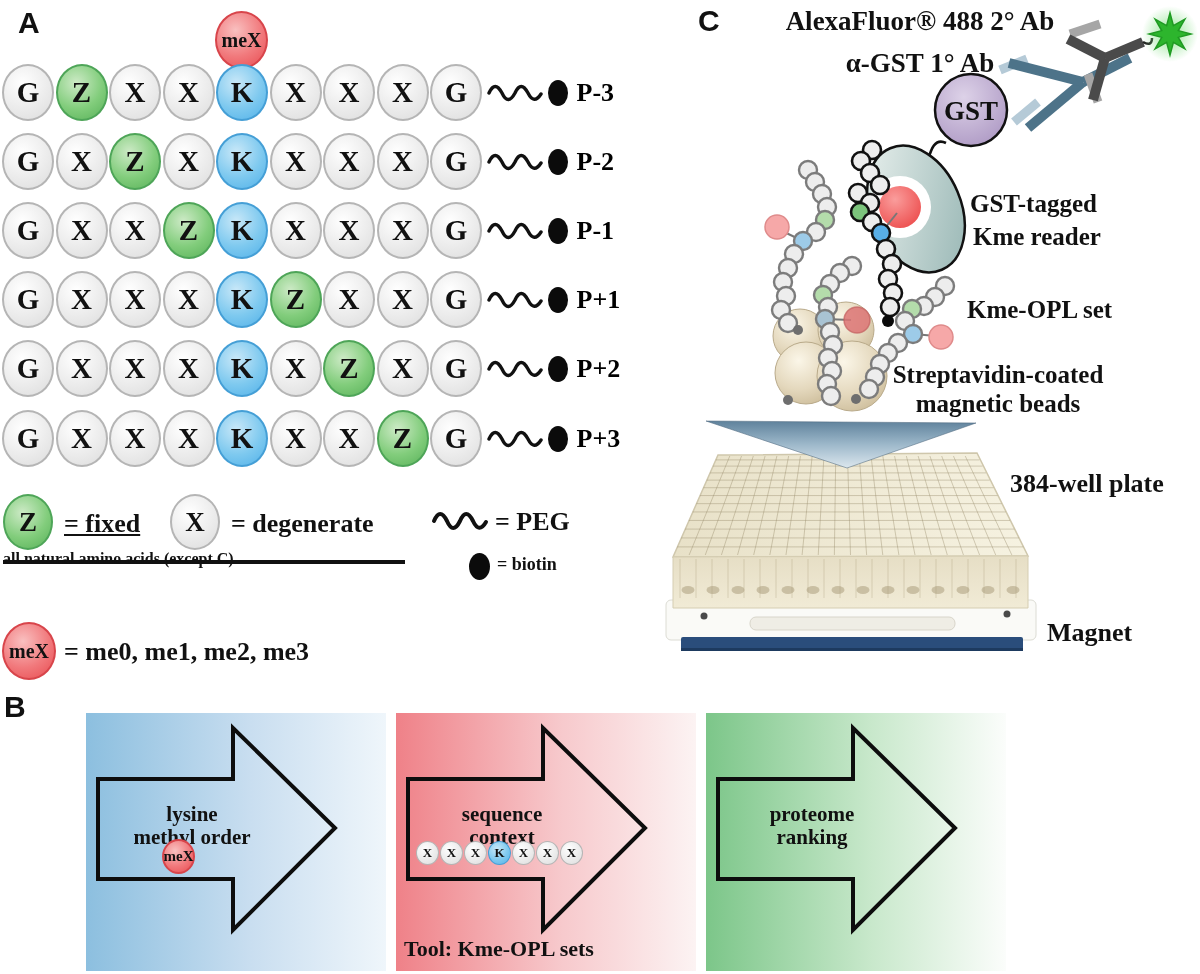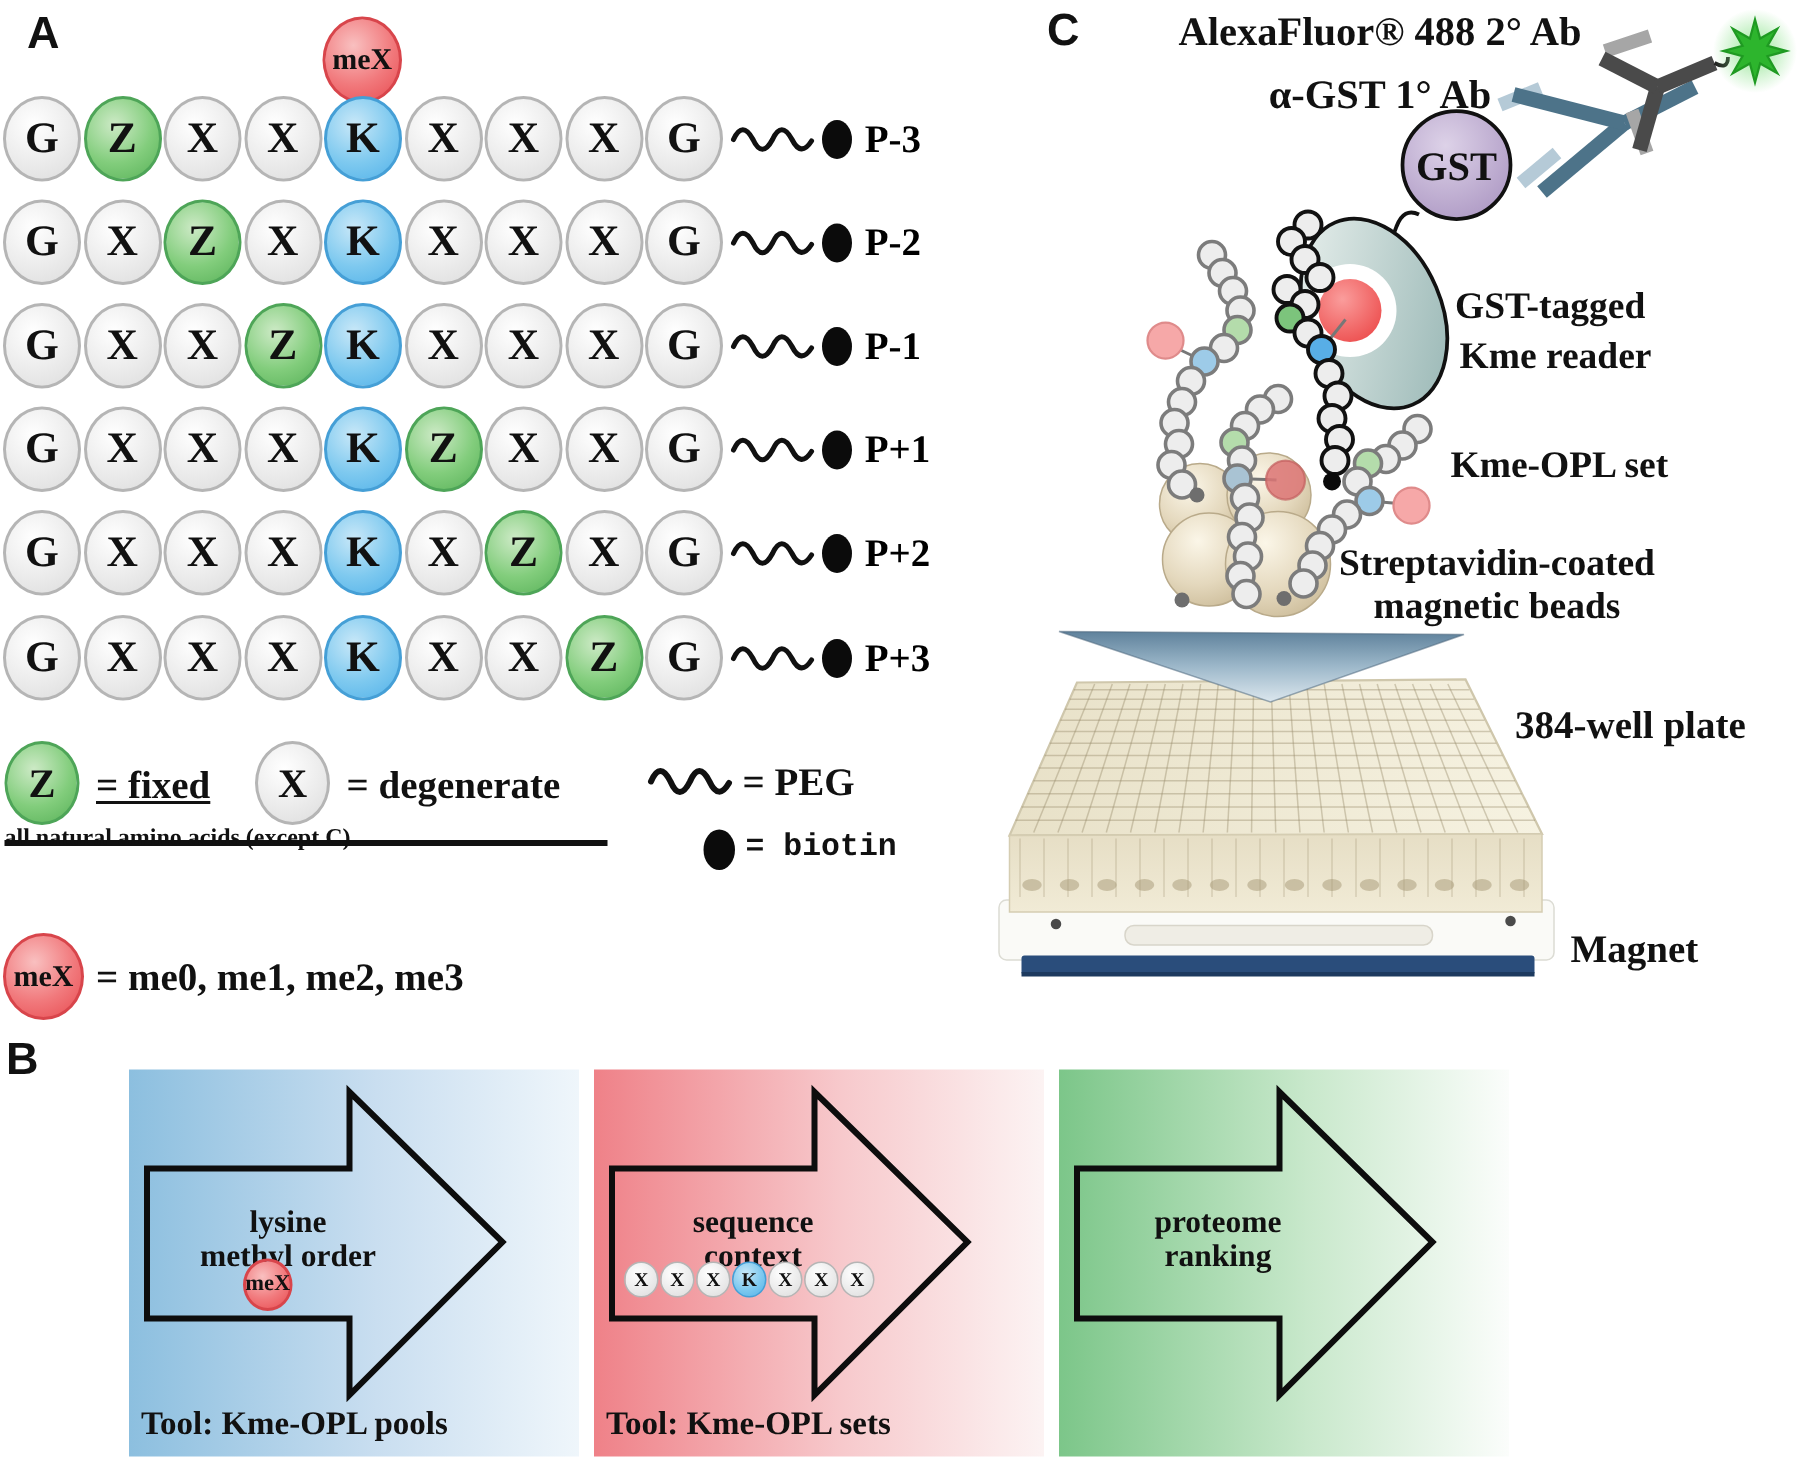--- a/index.html
+++ b/index.html
@@ -168,35 +168,34 @@
       <div class="lg-text" style="left:64px;top:509px;text-decoration:underline;">= fixed</div>
       <div class="bead lgc cX" style="left:170px;top:494px;">X</div>
       <div class="lg-text" style="left:231px;top:509px;">= degenerate</div>
       <svg class="squig" style="position:absolute;left:428px;top:508px;" width="60" height="26" viewBox="0 0 60 26">
           <path d="M3,13 q6,-14 13,0 q6,14 13,0 q6,-14 13,0 q6,13 13,1" stroke="#111" stroke-width="4" fill="none" stroke-linecap="round"></path>
         </svg>
       <div class="lg-text" style="left:495px;top:507px;">= PEG</div>
       <div class="lg-rule"></div>
       <div class="lg-text" style="left:3px;top:550px;font-size:16px;text-align:center;">all natural amino acids (except C)</div>
       <span class="biotin" style="position:absolute;left:467px;top:553px;width:21px;height:27px;"></span>
-      <div class="lg-text" style="left:497px;top:554px;font-size:21px;font-family:Liberation Mono, monospace;">= biotin</div>
+      <div class="lg-text" style="left:497px;top:554px;font-size:18px;">= biotin</div>
       <div class="bead lgc-mex cR" style="left:2px;top:622px;">meX</div>
       <div class="lg-text" style="left:64px;top:637px;">= me0, me1, me2, me3</div>
     </div>
   </div>
 
   <div>
     <div class="bbox blue">
       <svg class="barrow" width="300" height="258" viewBox="0 0 300 258">
           <path d="M12,66 H147 V15 L249,115 L147,217 V166 H12 Z" fill="none" stroke="#0d0d0d" stroke-width="4"></path>
         </svg>
       <div class="bl1">lysine</div>
       <div class="bl2">methyl order</div>
       <div class="bead bmex cR">meX</div>
-      <div class="btool">Tool: Kme-OPL pools</div>
     </div>
     <div class="bbox red">
       <svg class="barrow" width="300" height="258" viewBox="0 0 300 258">
           <path d="M12,66 H147 V15 L249,115 L147,217 V166 H12 Z" fill="none" stroke="#0d0d0d" stroke-width="4"></path>
         </svg>
       <div class="bl1">sequence</div>
       <div class="bl2">context</div>
       <div class="bbeads">
         <span class="bead mini cX">X</span>
         <span class="bead mini cX">X</span>

